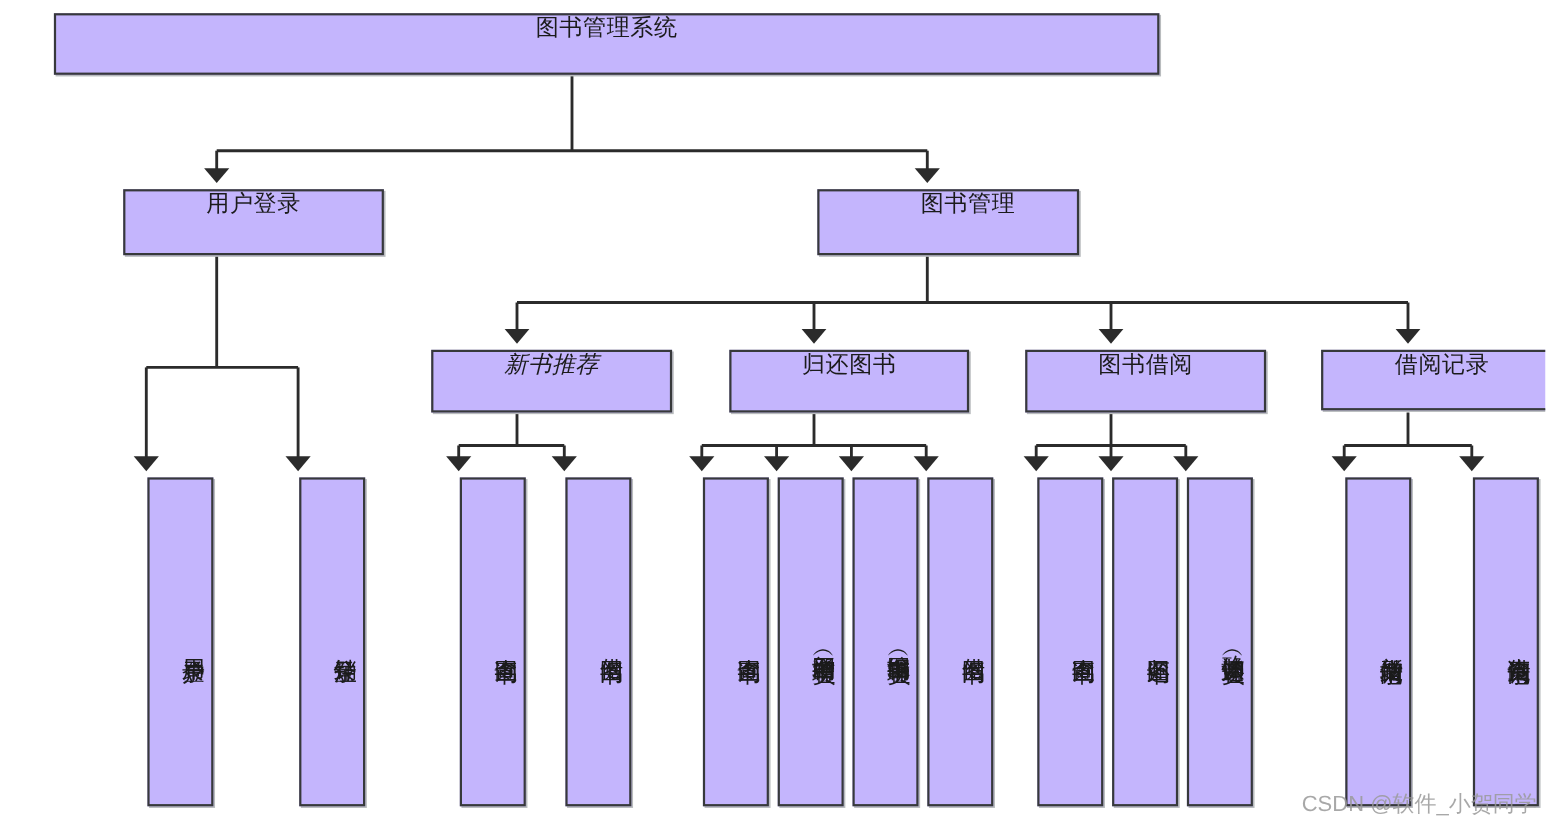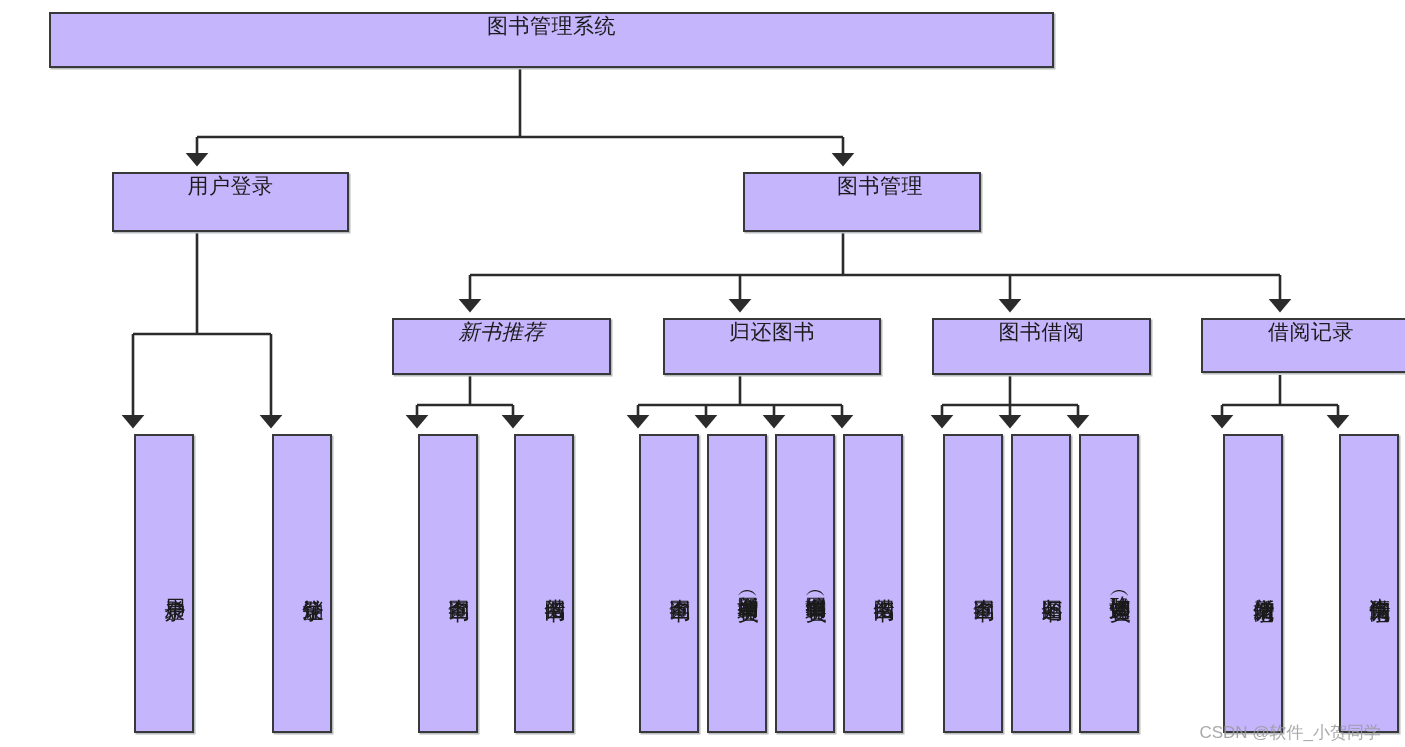--- a/index.html
+++ b/index.html
@@ -52,23 +52,23 @@
     text-align: center;
     padding: 4px 0;
   }
   .node.v .vtext {
     writing-mode: vertical-rl;
     text-orientation: upright;
     display: block;
   }
   #watermark {
     position: absolute;
-    right: 24px;
+    right: 8px;
     bottom: 3px;
-    font-size: 17px;
+    font-size: 20px;
     color: #9a9a9a;
     opacity: 0.85;
     white-space: nowrap;
     z-index: 5;
     font-family: "Liberation Sans", "DejaVu Sans", sans-serif;
   }
 </style>
 </head>
 <body>
 

